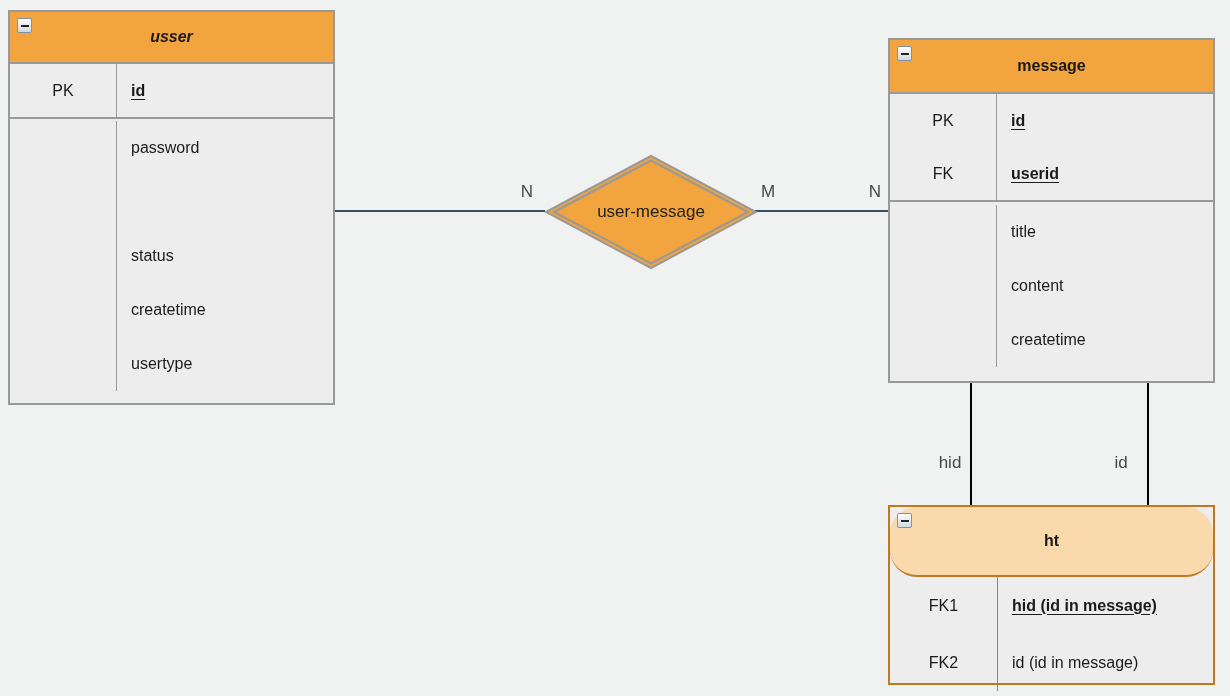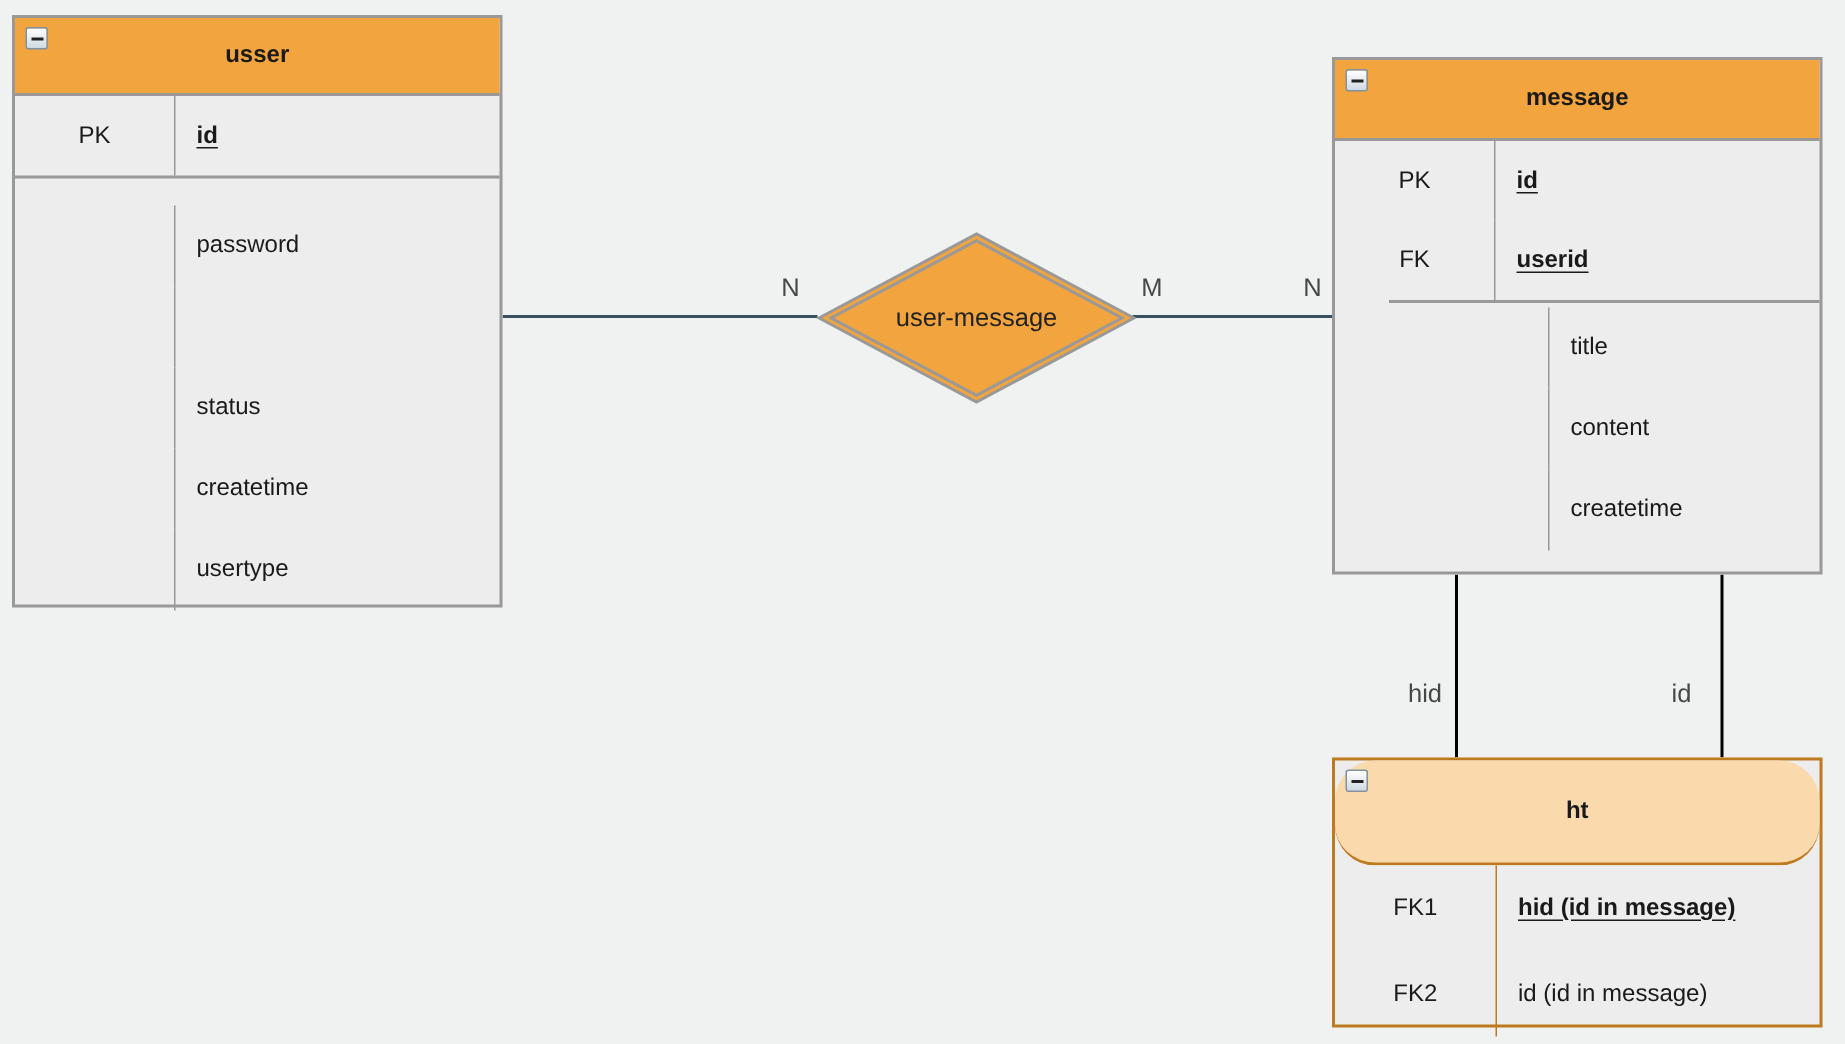--- a/index.html
+++ b/index.html
@@ -68,31 +68,31 @@
   }
   .entity.ht-style .key-cell { border-right-color: var(--ht-border); }
   .field-cell { padding-left: 14px; }
   .bold { font-weight: normal; }
   .keyfield { font-weight: bold; text-decoration: underline; text-underline-offset: 3px; }
 
   .section-top { border-top: 2px solid var(--gray-border); }
 
   
   .ent-usser { left: 8px; top: 10px; width: 327px; height: 395px; }
-  .ent-usser .ent-header { height: 52px; }
+  .ent-usser .ent-header { height: 52px; font-style: italic; }
   .ent-usser .row { grid-template-columns: 107px 1fr; height: 53px; }
   .ent-usser .body .row { height: 54px; border: none; }
-  .ent-usser .body { padding-top: 18px; }
+  .ent-usser .body { padding-top: 2px; }
 
   
   .ent-message { left: 888px; top: 38px; width: 327px; height: 345px; }
   .ent-message .ent-header { height: 54px; }
   .ent-message .row { grid-template-columns: 107px 1fr; height: 53px; }
   .ent-message .body .row { height: 54px; }
-  .ent-message .body { padding-top: 3px; margin-left: 36px; }
+  .ent-message .body { padding-top: 3px; }
 
   
   .ent-ht { left: 888px; top: 505px; width: 327px; height: 180px; }
   .ent-ht .ent-header { height: 70px; border-radius: 27px; }
   .ent-ht .row { grid-template-columns: 108px 1fr; height: 57px; }
 
   
   .edge-h {
     position: absolute; height: 2px;
     background: var(--edge-dark);

